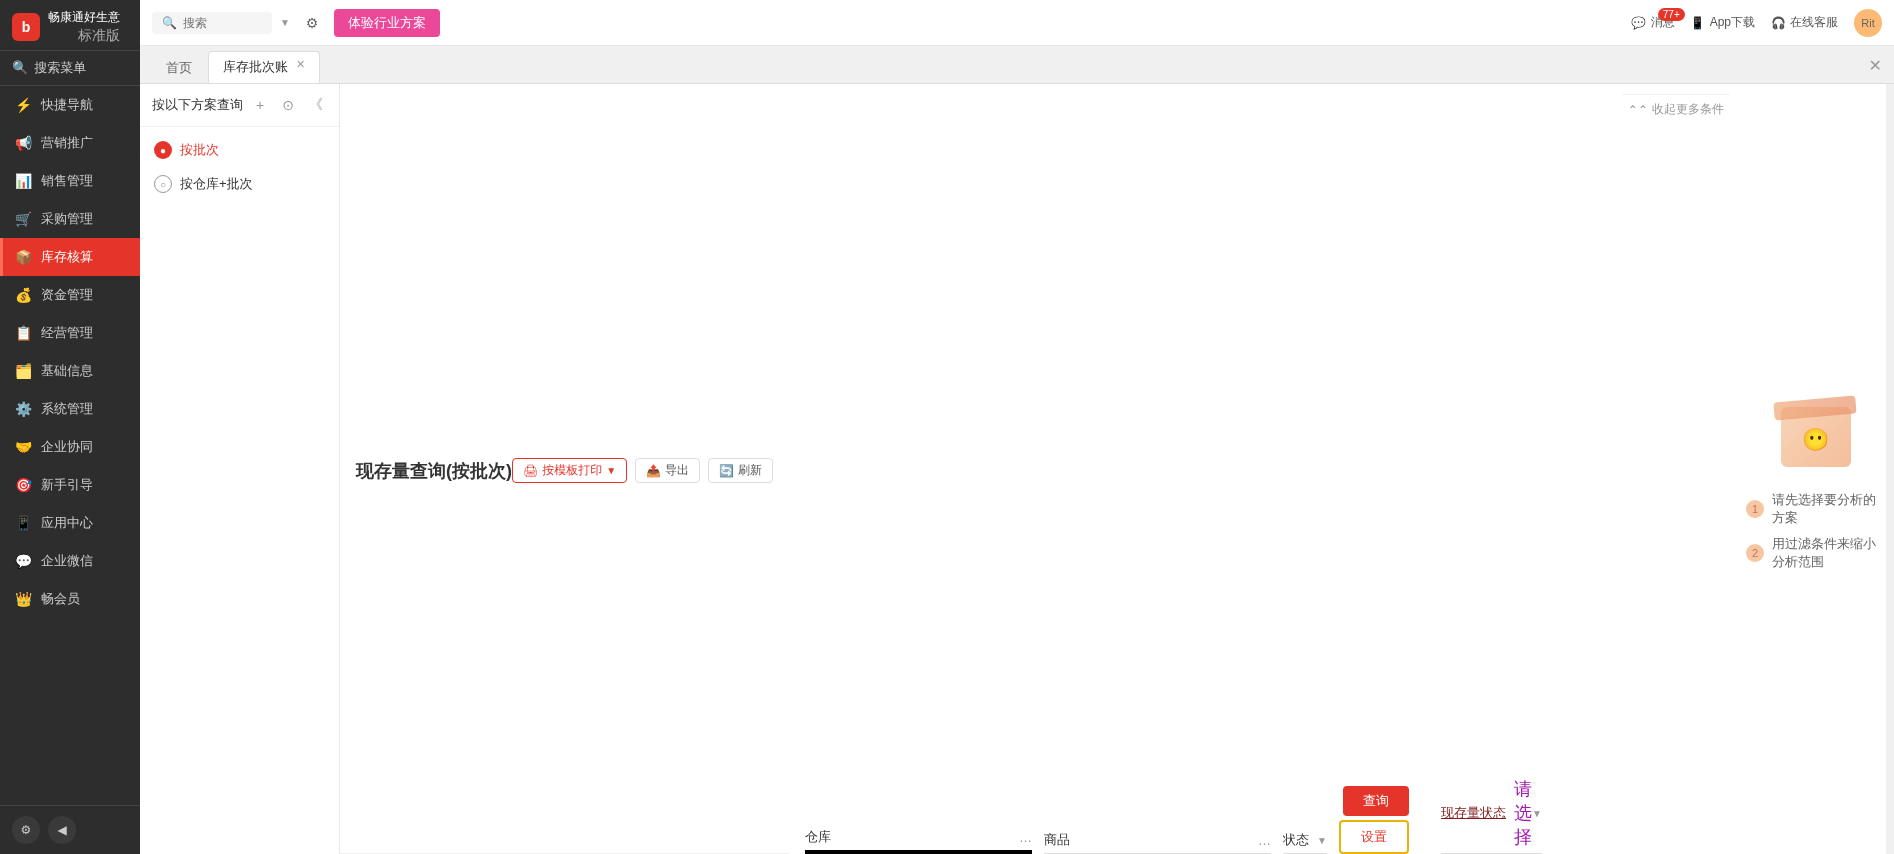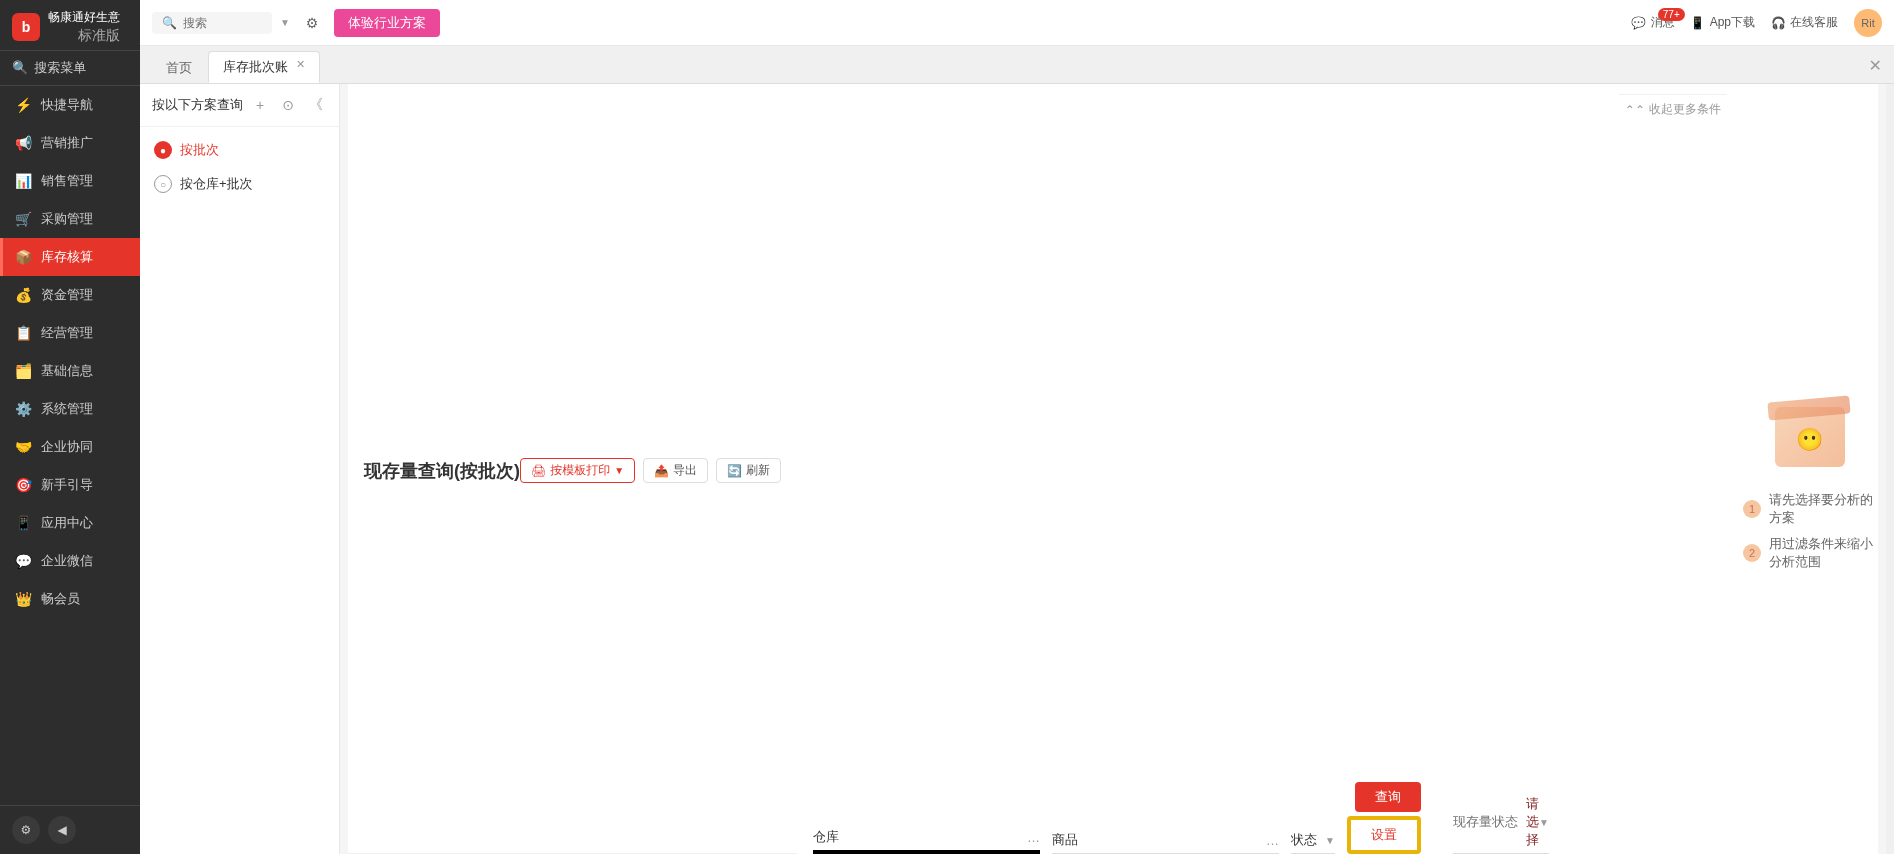--- a/index.html
+++ b/index.html
@@ -169,21 +169,20 @@
     .tab-panel-close {
       position: absolute; right: 12px; top: 50%; transform: translateY(-50%);
       font-size: 16px; color: #999; cursor: pointer;
     }
 
     
     .content {
       flex: 1;
       display: flex;
       overflow: hidden;
-      gap: 8px;
     }
 
     
     .solution-panel {
       width: 200px;
       background: white;
       border-right: 1px solid #e8e8e8;
       display: flex;
       flex-direction: column;
       flex-shrink: 0;
@@ -266,21 +265,21 @@
     }
 
     
     .query-btn {
       background: #e5352a; color: white;
       border: none; border-radius: 4px;
       padding: 6px 20px; cursor: pointer; font-size: 13px;
     }
     .settings-btn {
       background: white; color: #e5352a;
-      border: 4px solid #eab308; border-radius: 4px;
+      border: 2px solid #eab308; border-radius: 4px;
       padding: 6px 20px; cursor: pointer; font-size: 13px;
     }
 
     
     .empty-state {
       flex: 1;
       display: flex;
       flex-direction: column;
       align-items: center;
       justify-content: center;
@@ -507,23 +506,23 @@
           </div>
         </div>
         <div style="display:flex;flex-direction:column;gap:4px;align-items:flex-end;flex-shrink:0;">
           <button class="query-btn">查询</button>
           <button class="settings-btn">设置</button>
         </div>
       </div>
 
       <div style="padding: 10px 16px 0; display: flex; gap: 12px; align-items: flex-end;">
         <div style="flex:1; display:flex; align-items:center; border-bottom:1px solid #ddd; padding: 4px 0; position:relative;">
-          <span style="font-size:13px;color:#737373;white-space:nowrap;margin-right:8px;">现存量状态</span>
+          <span style="font-size:13px;color:#7f1d1d;white-space:nowrap;margin-right:8px;text-decoration:underline;">现存量状态</span>
           <div style="flex:1;display:flex;align-items:center;cursor:pointer;">
-            <span style="color:#7f1d1d;font-size:13px;flex:1;text-align:center;">请选择</span>
+            <span style="color:#a21caf;font-size:18px;flex:1;text-align:center;">请选择</span>
             <span style="color:#999;font-size:10px;">▼</span>
           </div>
         </div>
         <div style="flex:1;"></div>
       </div>
 
       <div style="padding: 10px 16px 8px;">
         <div class="collapse-bar">
           <span>⌃⌃</span>
           <span style="margin-left:4px;">收起更多条件</span>

